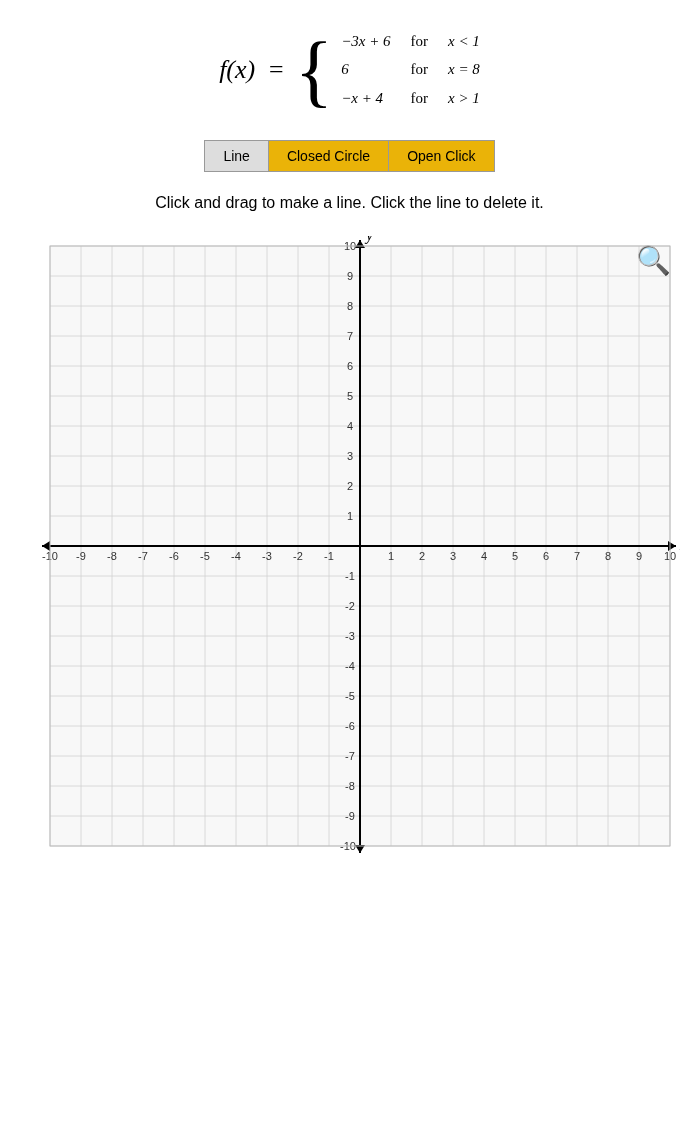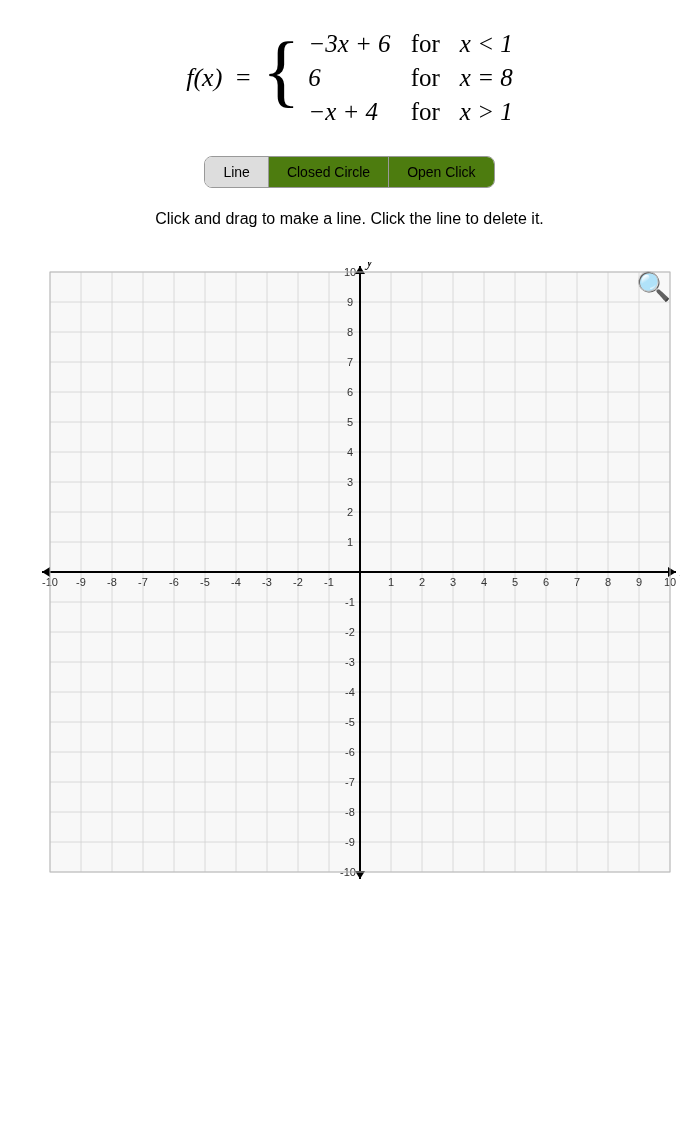--- a/index.html
+++ b/index.html
@@ -51,71 +51,71 @@
       margin-right: 8px;
       font-weight: 300;
       font-style: normal;
     }
 
     .cases-grid {
       display: grid;
       grid-template-columns: auto auto auto;
       gap: 6px 20px;
       align-items: center;
-      font-size: 25px;
+      font-size: 15px;
     }
 
     .cases-grid .expr {
       text-align: left;
       white-space: nowrap;
     }
     .cases-grid .for-word {
       font-style: normal;
       text-align: right;
     }
     .cases-grid .condition {
       text-align: left;
       white-space: nowrap;
     }
 
     
     .tool-buttons {
       display: flex;
       border: 1.5px solid #999;
-      border-radius: 8px;
+      border-radius: 0;
       overflow: hidden;
       margin-bottom: 18px;
     }
 
     .tool-btn {
       padding: 7px 18px;
       font-size: 14px;
       font-family: Arial, sans-serif;
       font-style: normal;
       cursor: pointer;
       border: none;
-      background: #4d7c0f;
+      background: #eab308;
       border-right: 1.5px solid #999;
       outline: none;
     }
     .tool-btn:last-child {
       border-right: none;
     }
     .tool-btn.active {
       background: #ddd;
     }
 
     
     .instructions {
       text-align: center;
       font-family: Arial, sans-serif;
       font-style: normal;
       font-size: 16px;
       line-height: 1.6;
-      margin-bottom: 30px;
+      margin-bottom: 20px;
       max-width: 520px;
     }
 
     
     .graph-wrapper {
       position: relative;
       width: 660px;
       height: 620px;
     }
 

